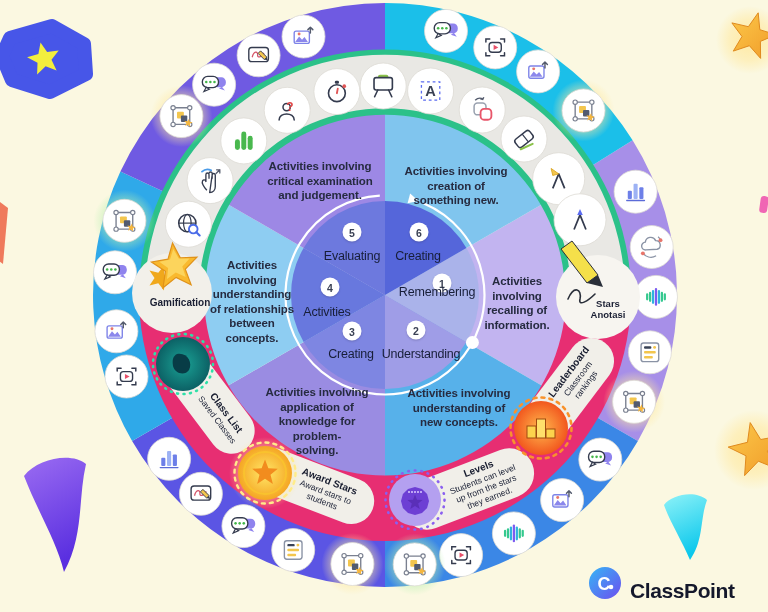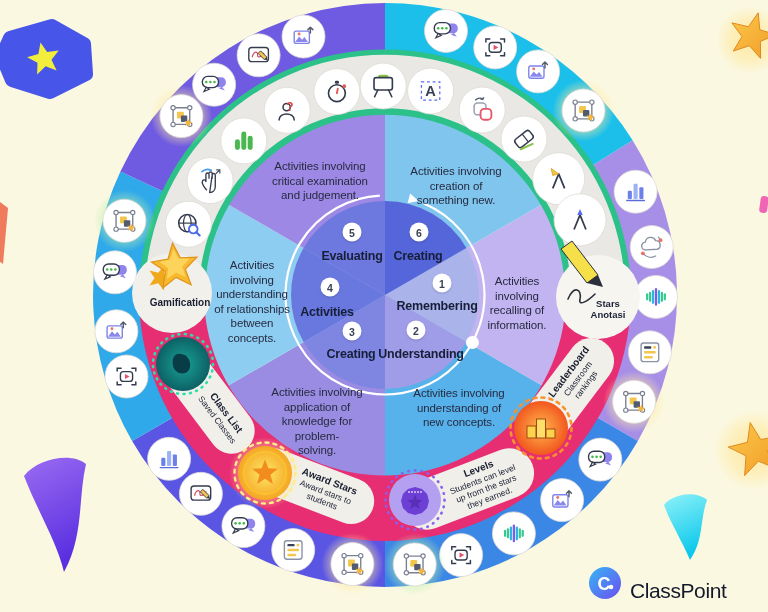--- a/index.html
+++ b/index.html
@@ -2,30 +2,30 @@
 <html><head>
 <meta charset="utf-8">
 <style>
   html,body{margin:0;padding:0;}
   .stage{position:relative;width:768px;height:612px;overflow:hidden;background:#fbf8e1;
          font-family:"Liberation Sans",sans-serif;}
   #scene{position:absolute;left:0;top:0;}
   #overlays{position:absolute;left:0;top:0;width:768px;height:612px;pointer-events:none;}
   .ov{position:absolute;transform:translate(-50%,-50%);text-align:center;color:#262b40;
       white-space:pre-line;}
-  .desc{font-size:11.5px;font-weight:400;line-height:1.27;letter-spacing:-0.1px;}
+  .desc{font-size:11.5px;font-weight:700;line-height:1.27;letter-spacing:-0.1px;}
   .numb{width:19px;height:19px;border-radius:50%;background:#fff;display:flex;align-items:center;
         justify-content:center;font-size:10.5px;font-weight:700;color:#3a4154;
         box-shadow:0 1px 2px rgba(40,40,80,.25);}
-  .slab{font-size:12.5px;font-weight:700;color:#171e38;letter-spacing:-0.2px;}
+  .slab{font-size:12.5px;font-weight:400;color:#171e38;letter-spacing:-0.2px;}
   .feat{font-size:10px;font-weight:700;color:#1a1f33;line-height:1.15;padding-left:16px;}
   .pillt .t{font-size:10px;font-weight:700;color:#161b2e;line-height:1.2;}
   .pillt .s{font-size:8.5px;font-weight:500;color:#20263a;line-height:1.18;}
   .logo{position:absolute;left:588px;top:563px;display:flex;align-items:center;gap:8px;}
-  .logo .word{font-size:21px;font-weight:400;color:#14182b;letter-spacing:-0.4px;margin-top:16px;}
+  .logo .word{font-size:21px;font-weight:700;color:#14182b;letter-spacing:-0.4px;margin-top:16px;}
 </style>
 </head>
 <body>
 
 <div class="stage">
   <svg id="scene" width="768" height="612" viewBox="0 0 768 612">
       <defs>
         <radialGradient id="glowY">
           <stop offset="0" stop-color="#ffe9a0" stop-opacity="0.95"></stop>
           <stop offset="0.6" stop-color="#ffe9a0" stop-opacity="0.55"></stop>
@@ -554,21 +554,21 @@
         <path d="M561 249 l11 -8 26 34 -11 8 Z" fill="#f5e04a" stroke="#2a2f3a" stroke-width="1"></path>
         <path d="M598 275 l-11 8 16 4 Z" fill="#2a2f3a"></path>
       </g>
     </svg>
   <div id="overlays">
       <div class="ov desc" style="left:517px;top:303px;width:118px">Activities
 involving
 recalling of
 information.</div>
       <div class="ov numb" style="left:442px;top:283px"><span>1</span></div>
-      <div class="ov slab" style="left:437px;top:306px">Remembering</div>
+      <div class="ov slab" style="left:437px;top:292px">Remembering</div>
       <div class="ov desc" style="left:459px;top:408px;width:168px">Activities involving
 understanding of
 new concepts.</div>
       <div class="ov numb" style="left:416px;top:330px"><span>2</span></div>
       <div class="ov slab" style="left:421px;top:354px">Understanding</div>
       <div class="ov desc" style="left:317px;top:421px;width:158px">Activities involving
 application of
 knowledge for
 problem-
 solving.</div>

